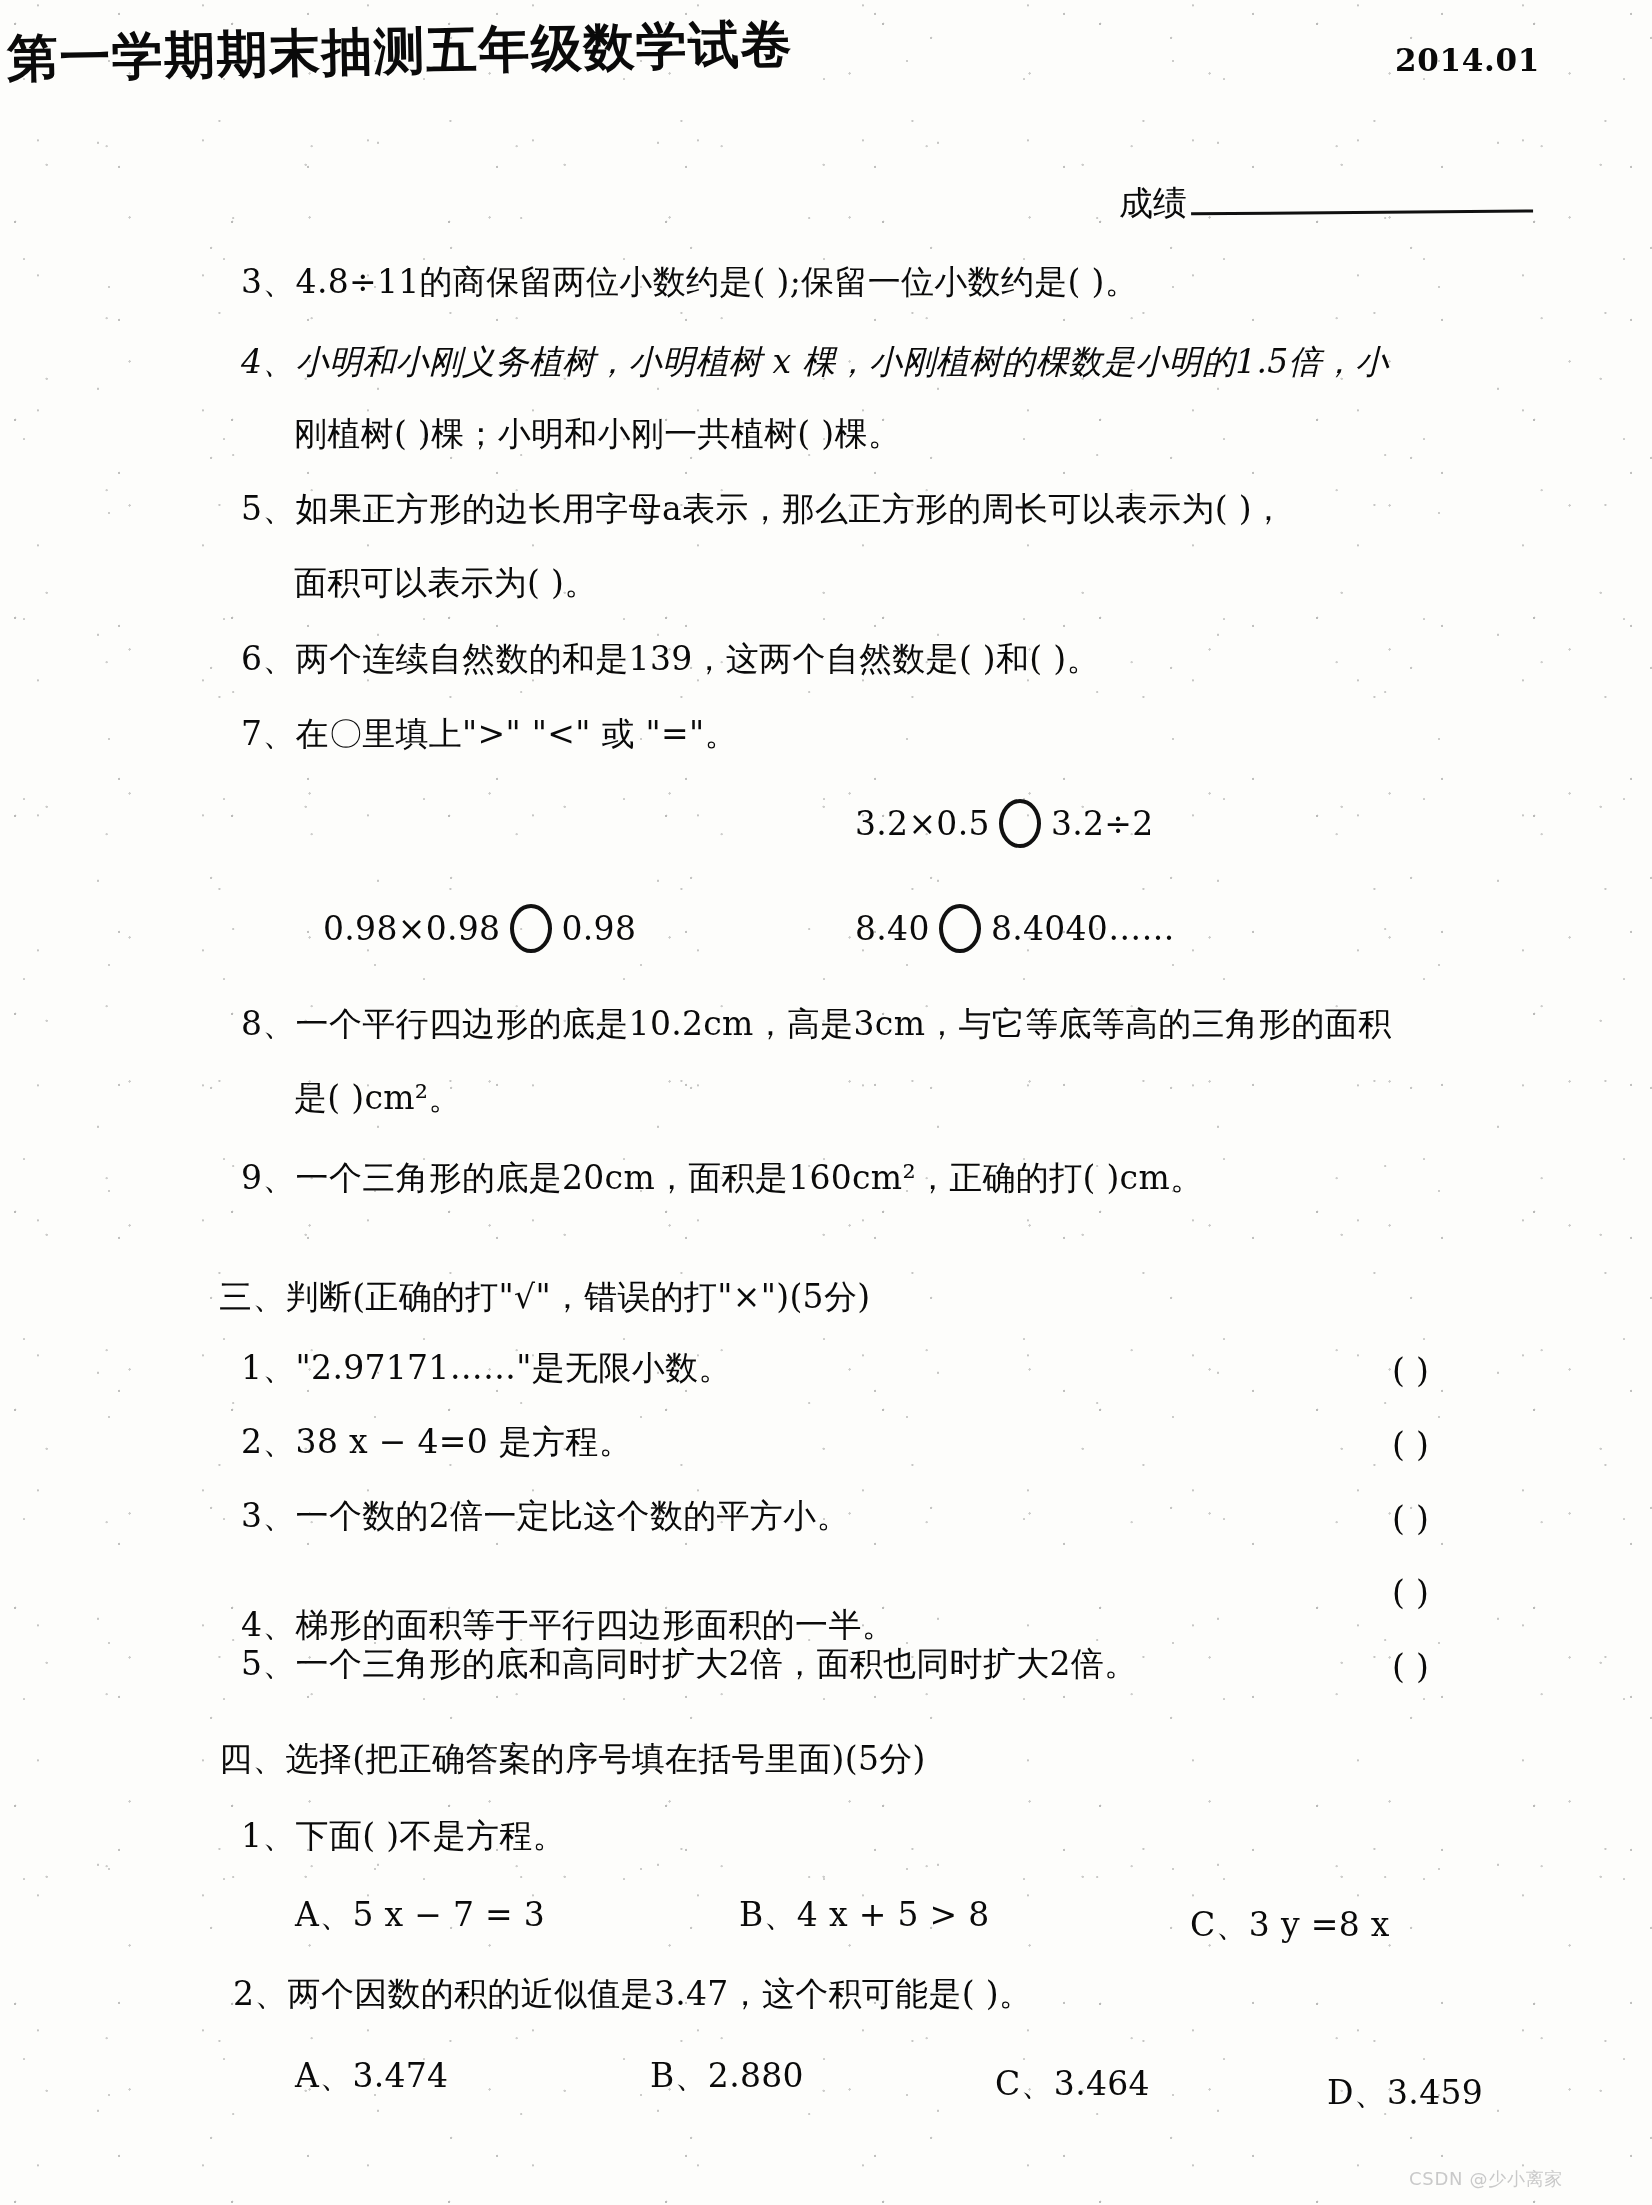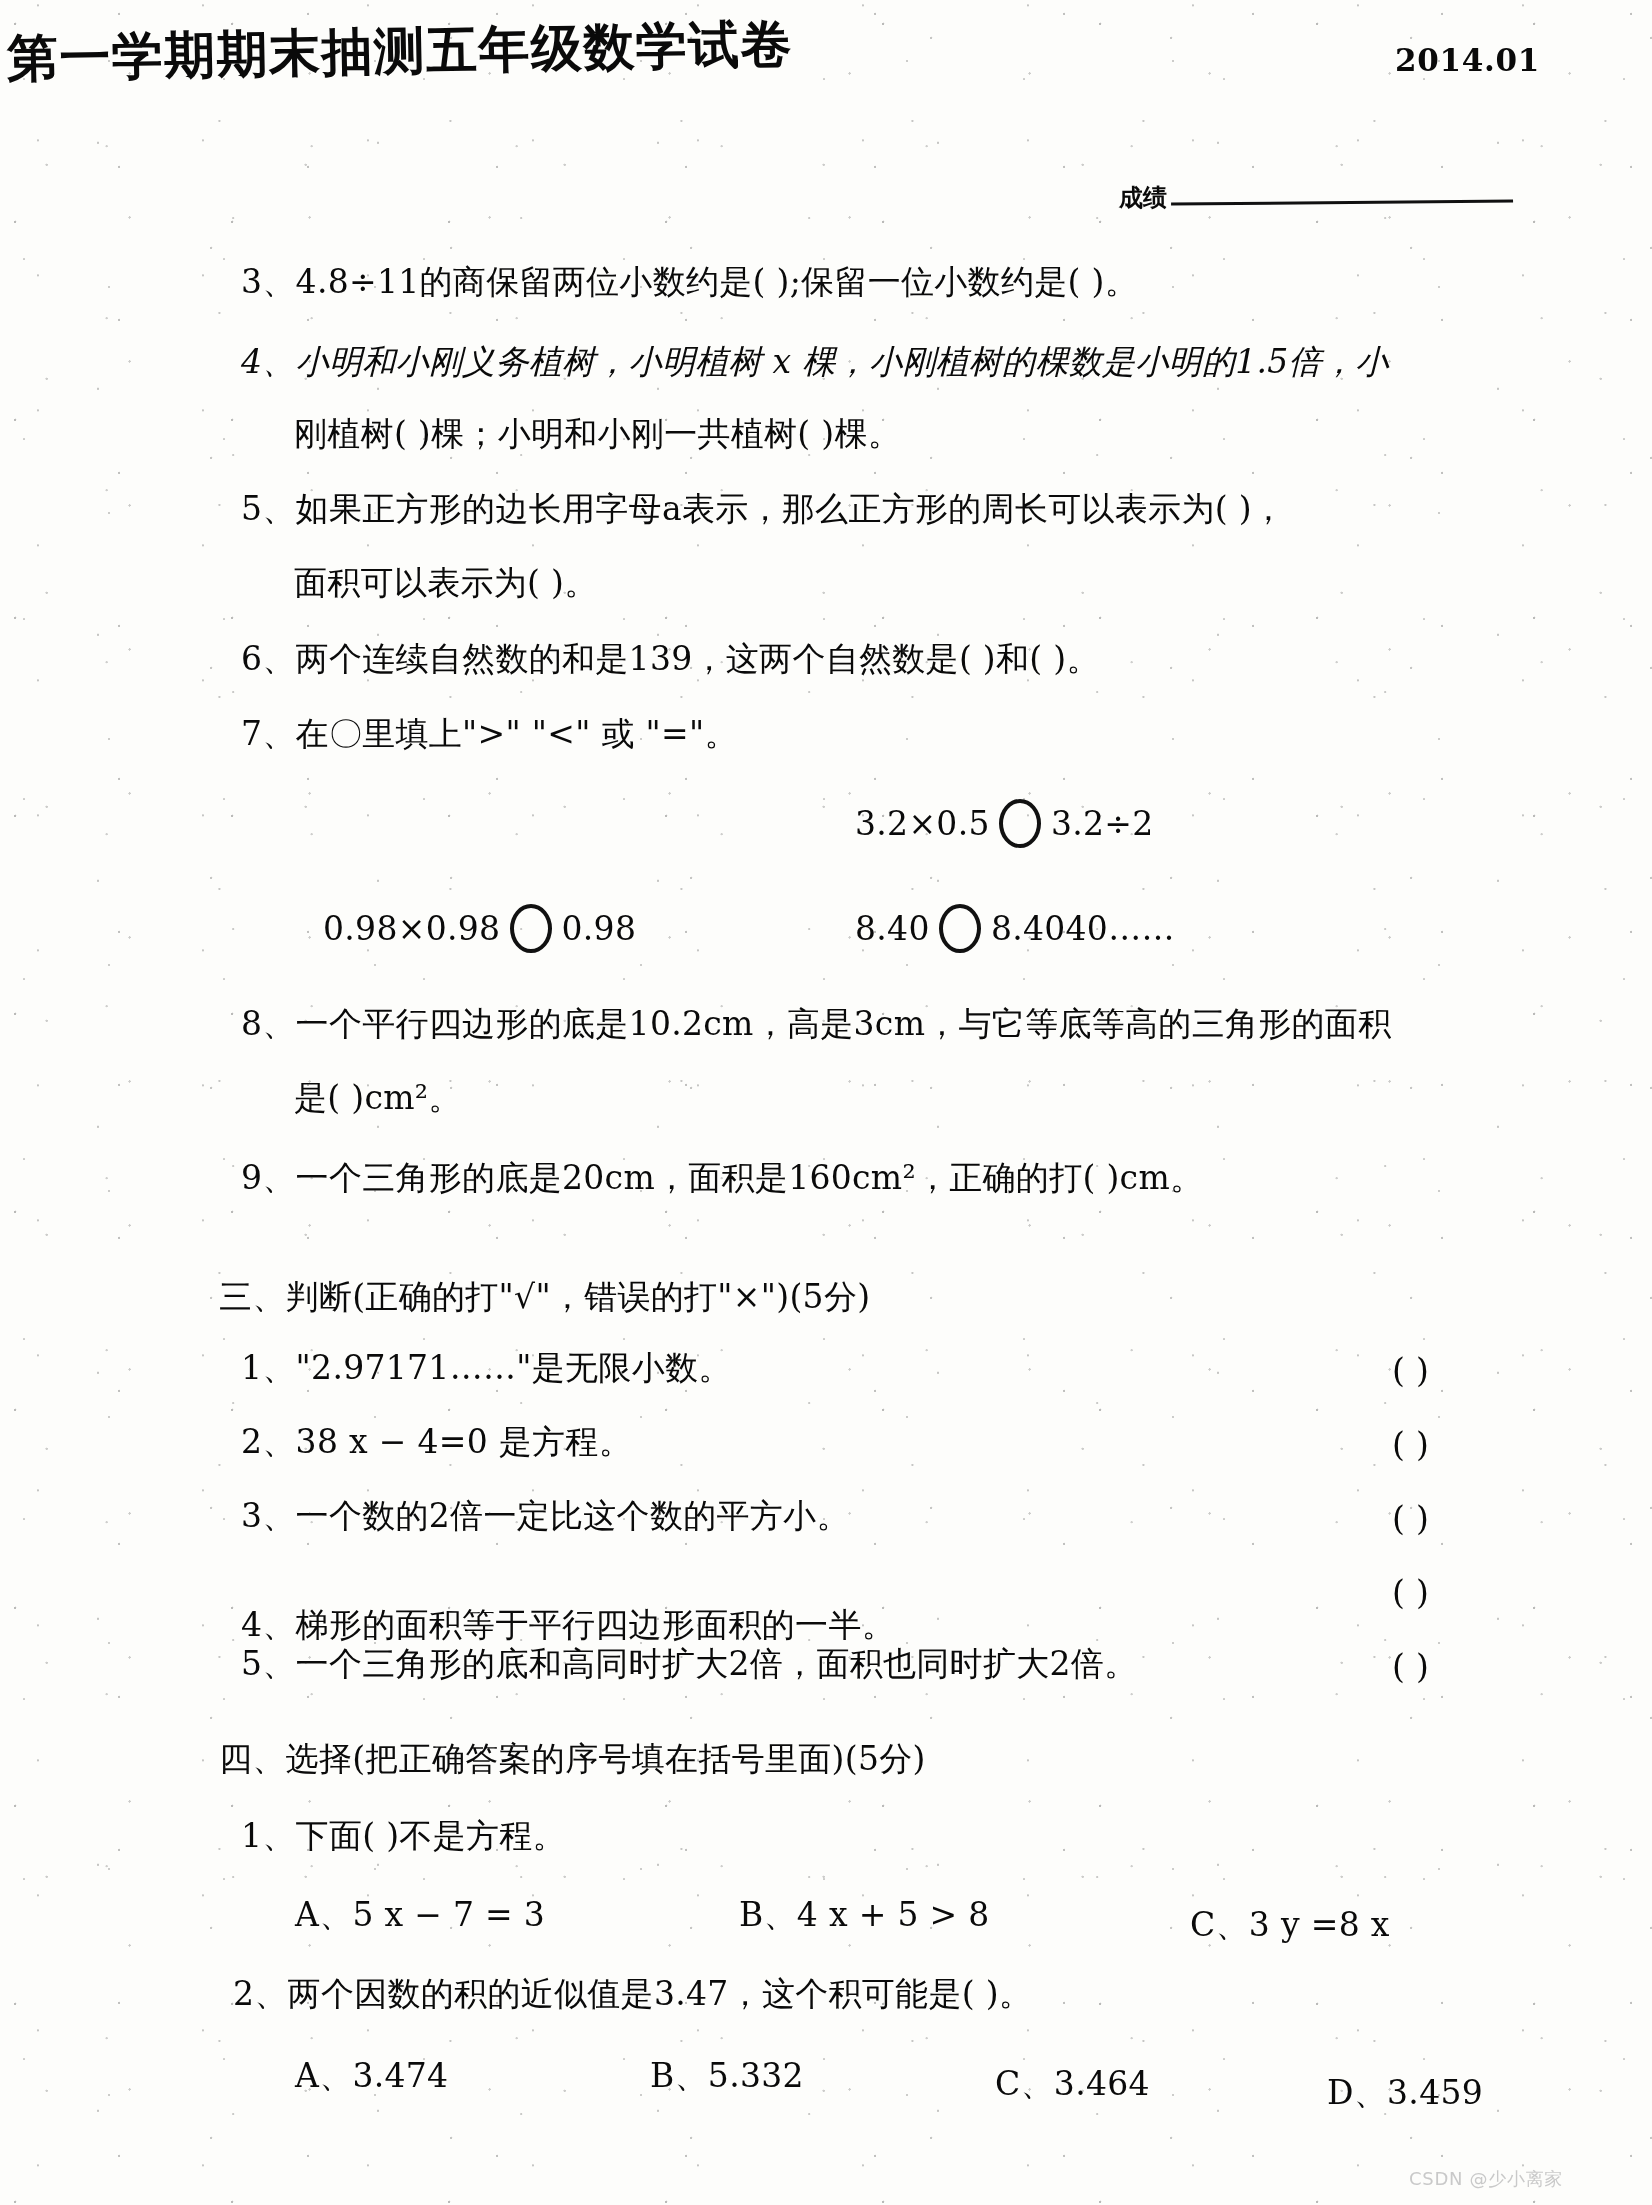--- a/index.html
+++ b/index.html
@@ -61,22 +61,22 @@
   }
   #score-block {
     left: 1119px; top: 186px;
     display: flex;
     align-items: flex-end;
     transform: rotate(-0.5deg);
     transform-origin: left center;
   }
   #score-label {
     font-family: "DejaVu Sans", "Liberation Sans", sans-serif;
-    font-weight: 700;
-    font-size: 24px;
+    font-weight: 400;
+    font-size: 34px;
     line-height: 1;
   }
   #score-line {
     width: 342px;
     height: 3.4px;
     background: #111;
     margin-left: 4.1px;
     margin-bottom: 4.1px;
   }
 
@@ -237,21 +237,21 @@
   </div>
 
   <div class="abs qline" style="left:233px; top:1977px;">
     <span>2、</span><span>两个因数的积的近似值是3.47，这个积可能是(        )。</span>
   </div>
 
   <div class="abs qline" style="left:295px; top:2059px;">
     <span>A、</span><span>3.474</span>
   </div>
   <div class="abs qline" style="left:650px; top:2059px;">
-    <span>B、</span><span>5.332</span>
+    <span>B、</span><span>2.880</span>
   </div>
   <div class="abs qline" style="left:995px; top:2067px;">
     <span>C、</span><span>3.464</span>
   </div>
   <div class="abs qline" style="left:1327px; top:2076px;">
     <span>D、</span><span>3.459</span>
   </div>
 
   <div class="abs" id="watermark">CSDN @少小离家</div>
 

